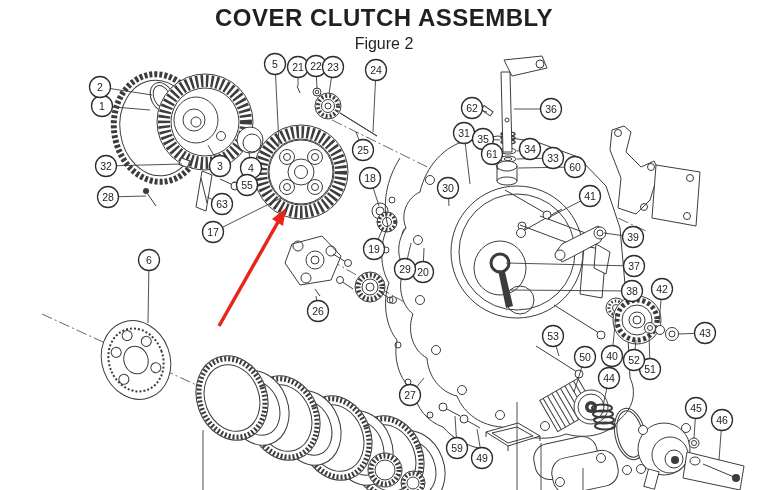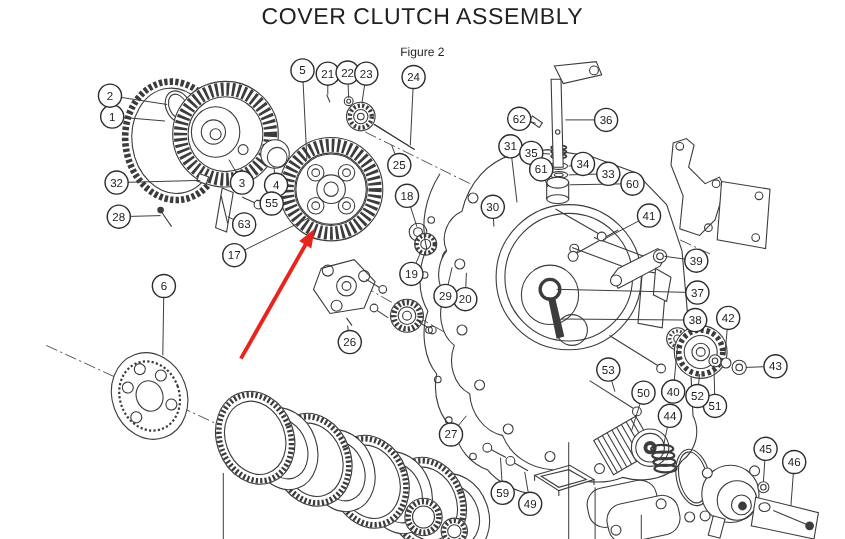--- a/index.html
+++ b/index.html
@@ -1,20 +1,20 @@
 <!DOCTYPE html>
 <html><head>
 <meta charset="utf-8">
 <style>
   html,body{margin:0;padding:0;background:#ffffff;}
   body{width:768px;height:490px;position:relative;overflow:hidden;
        font-family:"Liberation Sans",sans-serif;}
   .hdr{position:absolute;left:0;top:4px;width:100%;text-align:center;color:#231f20;}
-  .hdr .t{font-size:21px;font-weight:normal;letter-spacing:.5px;}
-  .hdr .f{font-size:11px;margin-top:14px;}
+  .hdr .t{font-size:24px;font-weight:bold;letter-spacing:.5px;}
+  .hdr .f{font-size:16px;margin-top:3px;}
   svg{position:absolute;left:0;top:0;}
   .art{stroke:#3c3c3c;fill:none;stroke-width:1;}
   .artw{stroke:#3c3c3c;fill:#ffffff;stroke-width:1;}
   .ribs{stroke:#3c3c3c;fill:none;}
   .dark{fill:#3c3c3c;stroke:none;}
   .axis{stroke:#555;stroke-width:0.9;fill:none;stroke-dasharray:11 3 2 3;}
   .callout-circle{fill:#ffffff;stroke:#2d2d2d;stroke-width:1.3;}
   .callout-text{fill:#1e1e1e;font-size:10.5px;font-family:"Liberation Sans",sans-serif;}
   .leader{stroke:#3c3c3c;stroke-width:0.9;fill:none;}
 </style>

